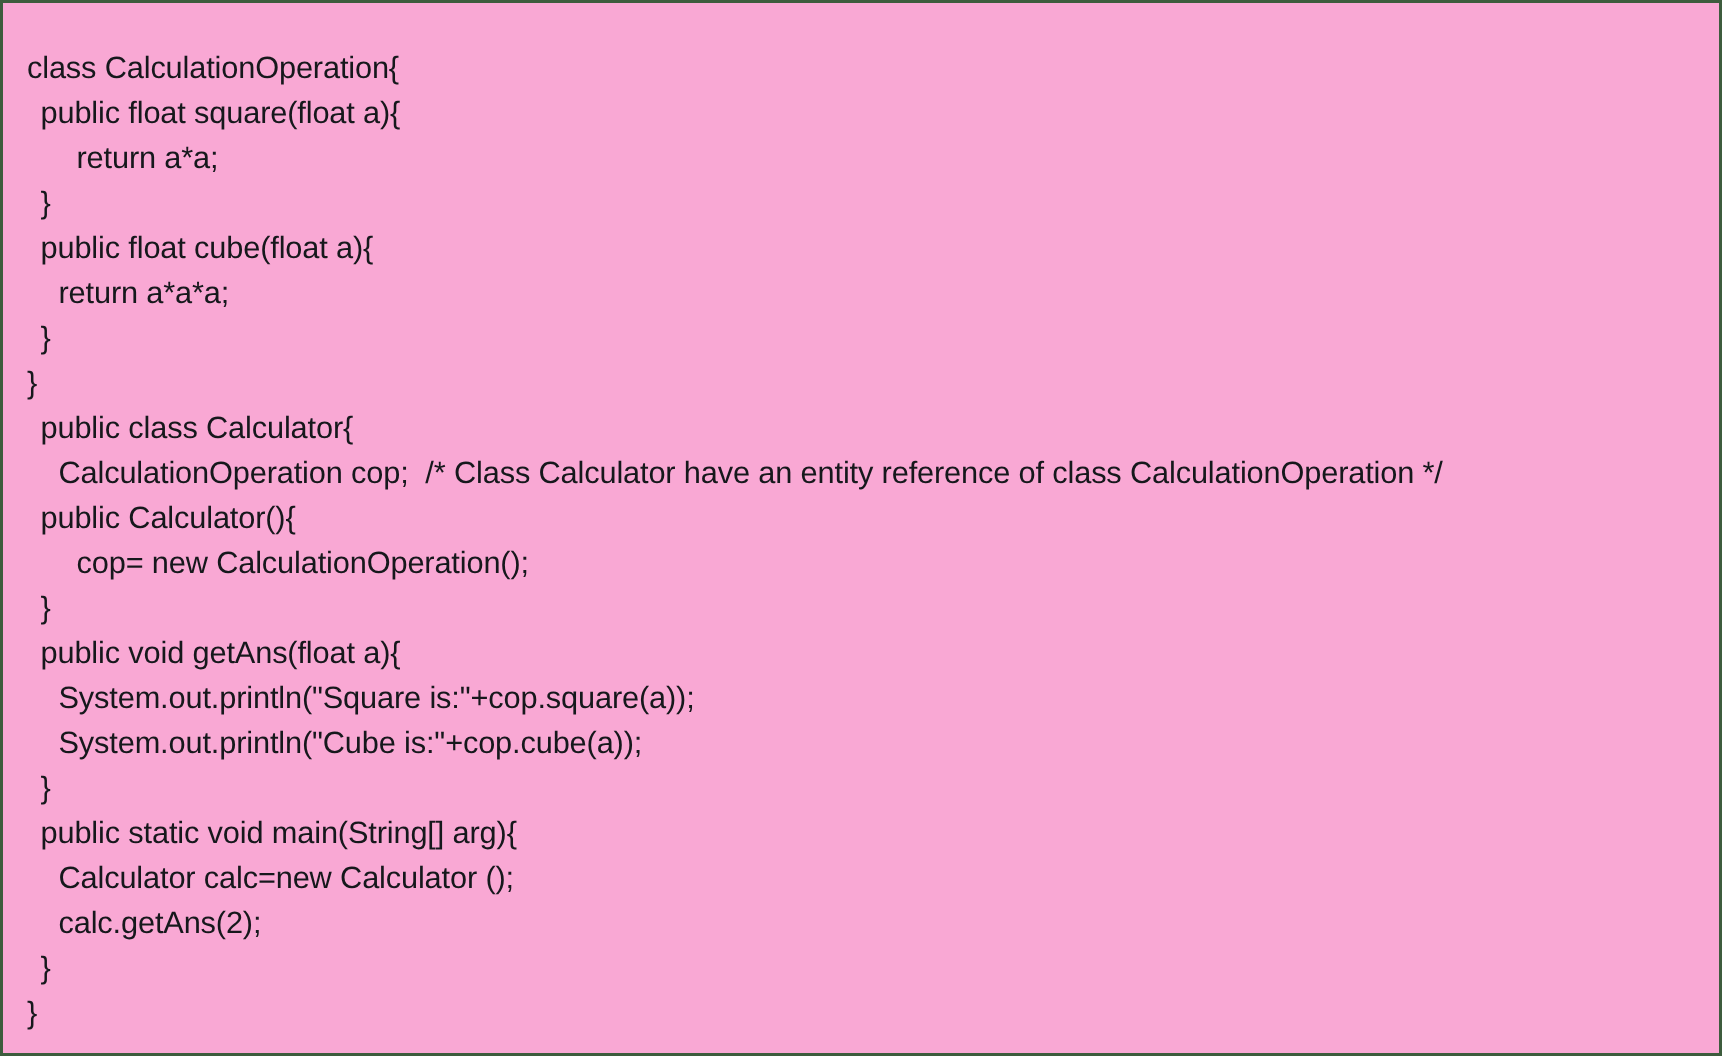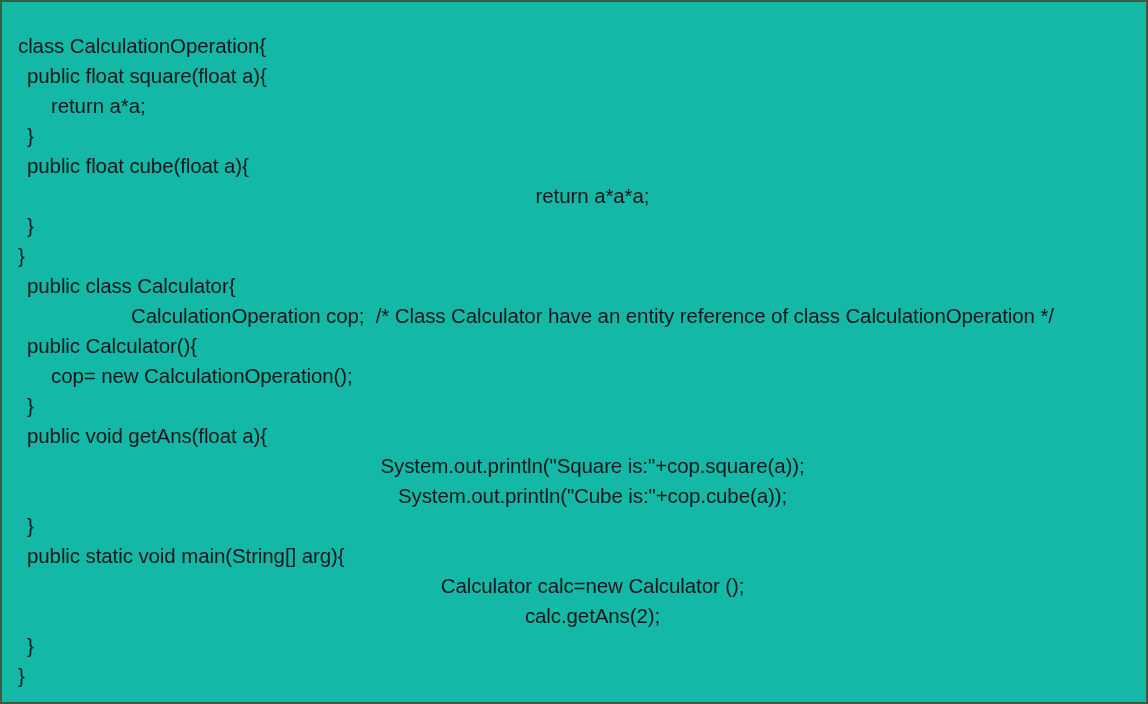--- a/index.html
+++ b/index.html
@@ -6,21 +6,21 @@
     margin: 0;
     padding: 0;
     background: #ffffff;
   }
 
   .code-figure {
     position: relative;
     width: 1148px;
     height: 704px;
     box-sizing: border-box;
-    background: #14b8a6;
+    background: #f9a8d4;
     border: 2px solid #3d5c3d;
     overflow: hidden;
   }
 
   .code-listing {
     position: absolute;
     left: 0;
     top: 8px;
     right: 0;
     font-family: "Liberation Sans", "DejaVu Sans", sans-serif;
@@ -33,21 +33,21 @@
 
   .code-line {
     height: 30px;
     white-space: pre;
     font-family: "Liberation Sans", "DejaVu Sans", sans-serif;
   }
 
   
   .ind-0  { padding-left: 16px; }
   .ind-1  { padding-left: 25px; }
-  .ind-2  { padding-left: 37px; text-align: center; }
+  .ind-2  { padding-left: 37px; }
   .ind-3  { padding-left: 49px; }
 </style>
 </head>
 <body>
 
 <div class="code-figure">
   <pre class="code-listing" id="code-listing"><div class="code-line ind-0">class CalculationOperation{</div><div class="code-line ind-1">public float square(float a){</div><div class="code-line ind-3">return a*a;</div><div class="code-line ind-1">}</div><div class="code-line ind-1">public float cube(float a){</div><div class="code-line ind-2">return a*a*a;</div><div class="code-line ind-1">}</div><div class="code-line ind-0">}</div><div class="code-line ind-1">public class Calculator{</div><div class="code-line ind-2">CalculationOperation cop;  /* Class Calculator have an entity reference of class CalculationOperation */</div><div class="code-line ind-1">public Calculator(){</div><div class="code-line ind-3">cop= new CalculationOperation();</div><div class="code-line ind-1">}</div><div class="code-line ind-1">public void getAns(float a){</div><div class="code-line ind-2">System.out.println("Square is:"+cop.square(a));</div><div class="code-line ind-2">System.out.println("Cube is:"+cop.cube(a));</div><div class="code-line ind-1">}</div><div class="code-line ind-1">public static void main(String[] arg){</div><div class="code-line ind-2">Calculator calc=new Calculator ();</div><div class="code-line ind-2">calc.getAns(2);</div><div class="code-line ind-1">}</div><div class="code-line ind-0">}</div></pre>
 </div>
 
 </body></html>

